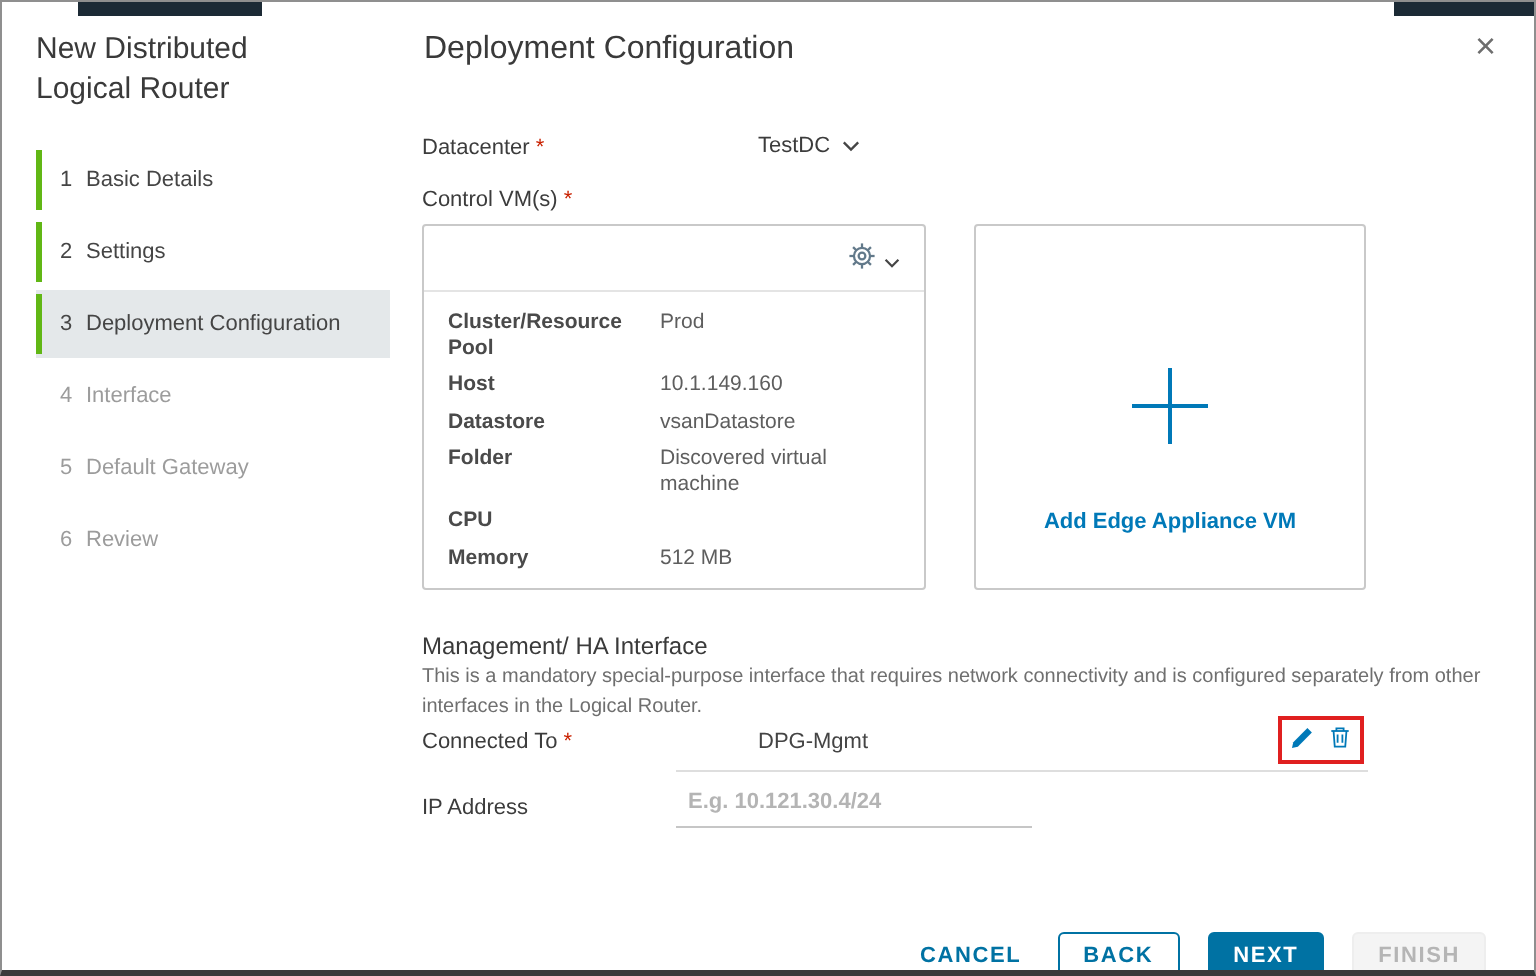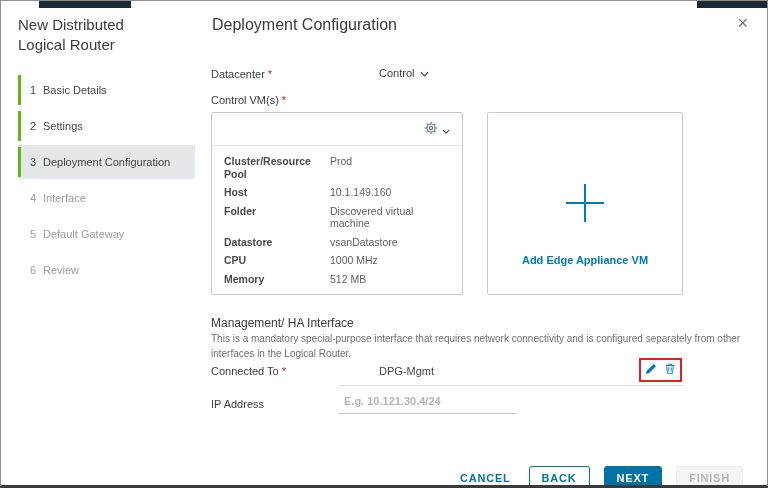--- a/index.html
+++ b/index.html
@@ -109,21 +109,21 @@
   </aside>
 
   <section class="main">
     <h2 class="main-title">Deployment Configuration</h2>
     <button class="close-btn">×</button>
 
     <div class="form-label lbl-datacenter">
       <span>Datacenter</span><span class="req">*</span>
     </div>
     <button class="val-datacenter">
-      <span>Control</span>
+      <span>TestDC</span>
       <span>
         <svg width="9" height="6" viewBox="0 0 10 6" fill="none" stroke="#454545" stroke-width="1.3">
             <path d="M1 1l4 4 4-4"></path>
           </svg>
       </span>
     </button>
 
     <div class="form-label lbl-controlvm">
       <span>Control VM(s)</span><span class="req">*</span>
     </div>
@@ -155,30 +155,29 @@
       <div class="vm-card-body">
         <div class="vm-row">
           <span class="k">Cluster/Resource Pool</span>
           <span class="v">Prod</span>
         </div>
         <div class="vm-row">
           <span class="k">Host</span>
           <span class="v">10.1.149.160</span>
         </div>
         <div class="vm-row">
+          <span class="k">Datastore</span>
+          <span class="v">vsanDatastore</span>
+        </div>
+        <div class="vm-row">
           <span class="k">Folder</span>
           <span class="v">Discovered virtual machine</span>
         </div>
         <div class="vm-row">
-          <span class="k">Datastore</span>
-          <span class="v">vsanDatastore</span>
-        </div>
-        <div class="vm-row">
           <span class="k">CPU</span>
-          <span class="v">1000 MHz</span>
         </div>
         <div class="vm-row">
           <span class="k">Memory</span>
           <span class="v">512 MB</span>
         </div>
       </div>
     </div>
 
     <div class="add-card">
       <span class="plus">

